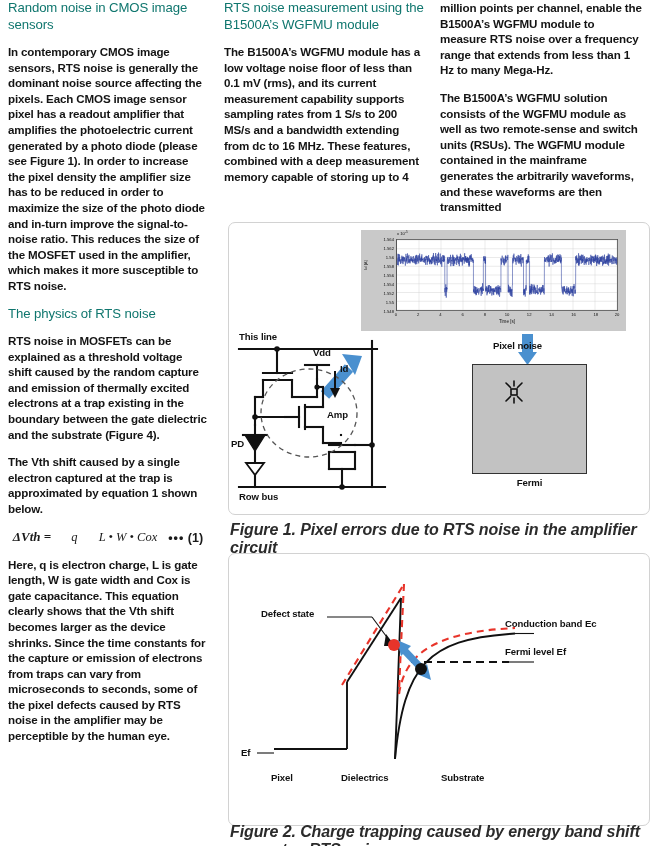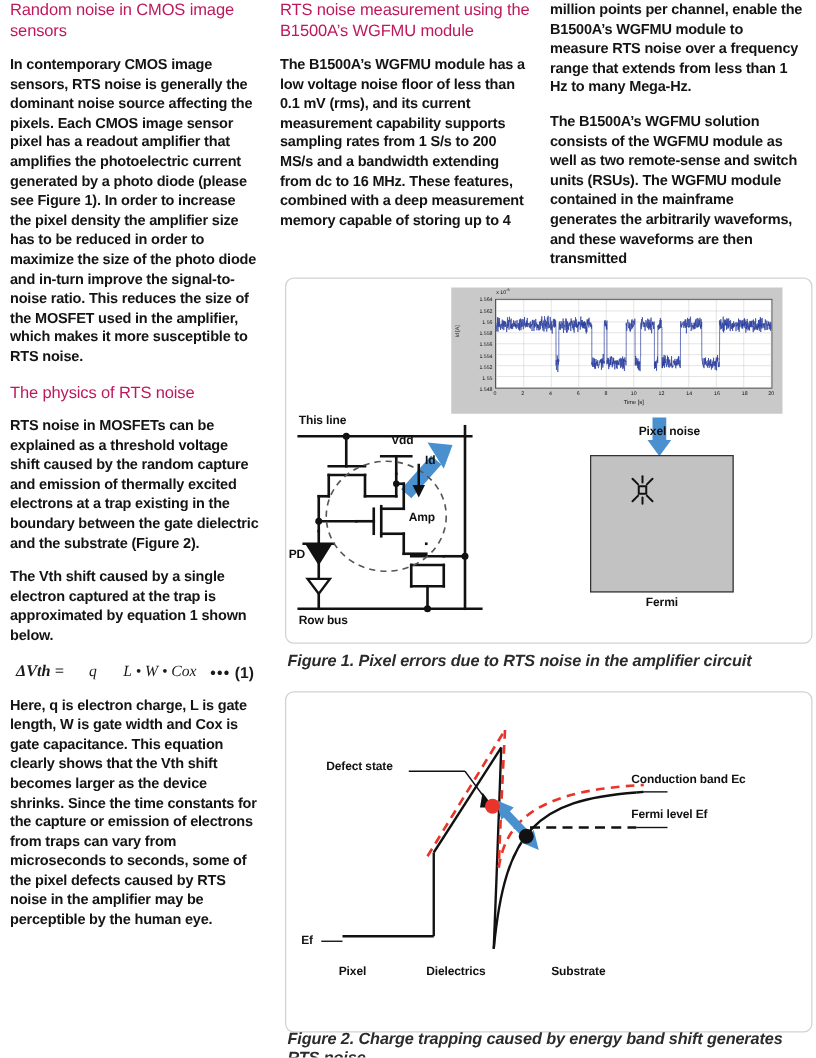--- a/index.html
+++ b/index.html
@@ -10,21 +10,21 @@
   }
   .page{position:relative;width:653px;height:846px;}
 
   
   .col{position:absolute;top:0;}
   .col1{left:8px;width:200px;}
   .col2{left:224px;width:200px;}
   .col3{left:440px;width:203px;}
 
   h2.heading{
-    color:#be185d;font-size:13.2px;line-height:16.5px;
+    color:#0f766e;font-size:13.2px;line-height:16.5px;
     font-weight:400;margin:0 0 11px 0;letter-spacing:-0.1px;
   }
   p.body{
     font-size:11.6px;line-height:15.6px;margin:0 0 12px 0;
     font-weight:600;letter-spacing:-0.15px;color:#141414;
     text-align:left;
   }
 
   
   .equation{
@@ -41,21 +41,21 @@
   .eq-dots{letter-spacing:1px;}
 
   
   .figbox{
     position:absolute;border:1px solid #d2d2d2;border-radius:7px;
     background:#ffffff;box-sizing:border-box;
   }
   #fig1-box{left:228px;top:222px;width:422px;height:293px;}
   #fig2-box{left:228px;top:553px;width:422px;height:273px;}
   .figcaption{
-    position:absolute;font-size:13px;font-style:italic;
+    position:absolute;font-size:16px;font-style:italic;
     color:#2b2b2b;font-weight:600;letter-spacing:-0.1px;
   }
   #fig1-cap{left:230px;top:521px;}
   #fig2-cap{left:230px;top:823px;}
 
   
   .plotwrap{position:absolute;left:132px;top:7px;width:265px;height:101px;background:#c9c9c9;}
   .plot-inner{position:absolute;left:35px;top:9px;width:222px;height:72px;background:#ffffff;border:1px solid #555;box-sizing:border-box;}
   .exp-label{position:absolute;left:36px;top:0px;font-size:4.2px;color:#111;font-family:"Liberation Sans",sans-serif;}
   .ytick{position:absolute;right:0;font-size:4.2px;color:#111;text-align:right;white-space:nowrap;line-height:5px;}
@@ -69,21 +69,21 @@
   .xlabel{position:absolute;left:35px;top:89px;width:222px;text-align:center;font-size:4.6px;color:#111;}
 
   .circuit{position:absolute;left:8px;top:112px;width:180px;height:170px;}
   .imgbox{
     position:absolute;left:243px;top:141px;width:115px;height:110px;
     background:#c2c2c2;border:1.2px solid #333;box-sizing:border-box;
   }
   .lbl{position:absolute;font-size:9.6px;font-weight:700;color:#111;letter-spacing:-0.1px;}
   #lbl-reset{left:10px;top:108px;}
   #lbl-rowbus{left:10px;top:268px;}
-  #lbl-pixelnoise{left:282px;top:117px;}
+  #lbl-pixelnoise{left:264px;top:117px;}
   #lbl-image{left:243px;top:254px;width:115px;text-align:center;}
 
   
   .f2lbl{position:absolute;font-size:9.6px;font-weight:700;color:#111;letter-spacing:-0.1px;}
   #f2-defect{left:32px;top:54px;}
   #f2-cond{left:276px;top:64px;}
   #f2-fermi{left:276px;top:92px;}
   #f2-ef{left:12px;top:193px;}
   #f2-gate{left:42px;top:218px;}
   #f2-diel{left:112px;top:218px;}
@@ -93,21 +93,21 @@
 </style>
 </head>
 <body>
 
 <div class="page">
 
   <div class="col col1">
     <h2 class="heading">Random noise in CMOS image sensors</h2>
     <p class="body">In contemporary CMOS image sensors, RTS noise is generally the dominant noise source affecting the pixels. Each CMOS image sensor pixel has a readout amplifier that amplifies the photoelectric current generated by a photo diode (please see Figure 1). In order to increase the pixel density the amplifier size has to be reduced in order to maximize the size of the photo diode and in-turn improve the signal-to-noise ratio. This reduces the size of the MOSFET used in the amplifier, which makes it more susceptible to RTS noise.</p>
     <h2 class="heading">The physics of RTS noise</h2>
-    <p class="body">RTS noise in MOSFETs can be explained as a threshold voltage shift caused by the random capture and emission of thermally excited electrons at a trap existing in the boundary between the gate dielectric and the substrate (Figure 2).</p>
+    <p class="body">RTS noise in MOSFETs can be explained as a threshold voltage shift caused by the random capture and emission of thermally excited electrons at a trap existing in the boundary between the gate dielectric and the substrate (Figure 4).</p>
     <p class="body">The Vth shift caused by a single electron captured at the trap is approximated by equation 1 shown below.</p>
 
     <div class="equation">
       <span class="eq-lhs">ΔVth =</span>
       <span class="eq-frac">
         <span class="eq-num">q</span>
         <span class="eq-bar"></span>
         <span class="eq-den">L • W • Cox</span>
       </span>
       <span class="eq-tail"><span class="eq-dots">•••</span> <span>(1)</span></span>

